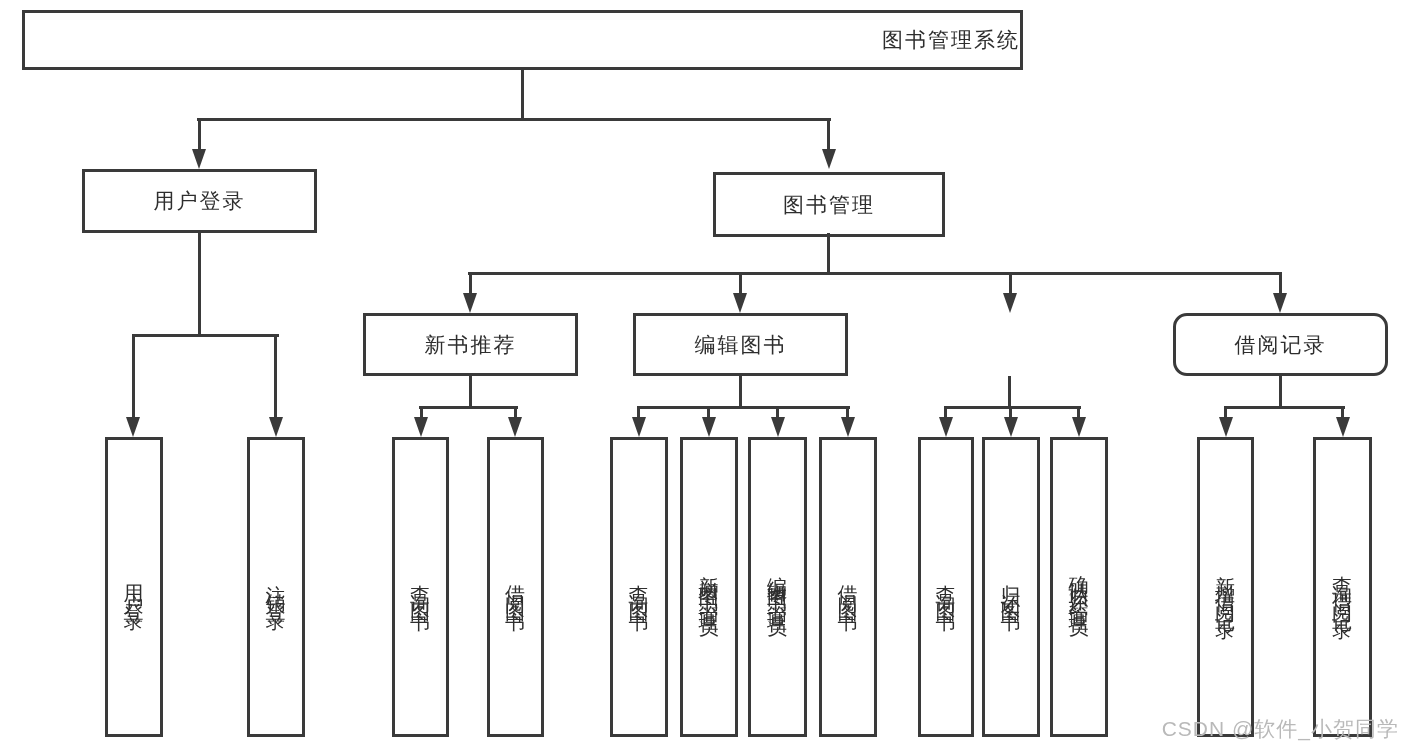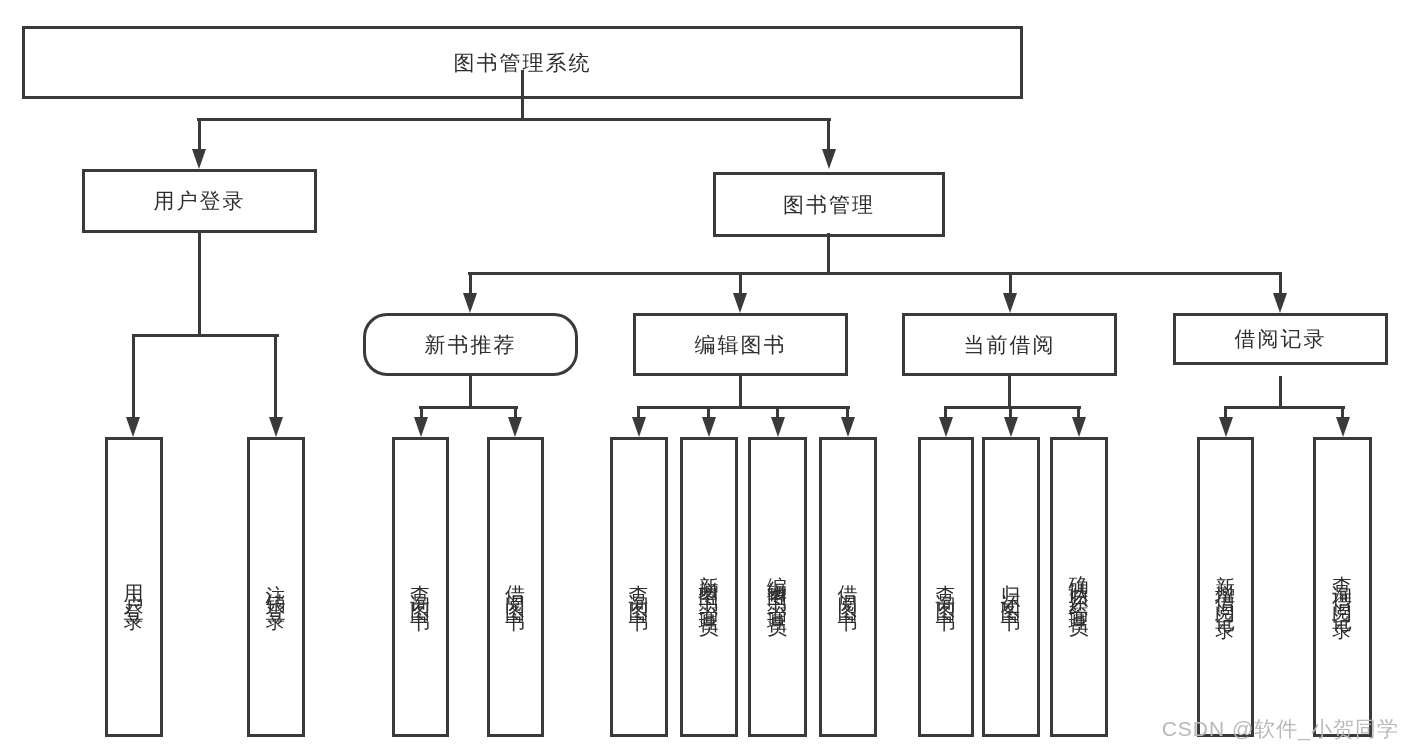--- a/index.html
+++ b/index.html
@@ -53,21 +53,21 @@
     letter-spacing:1px;
     z-index:10;
     white-space:nowrap;
   }
 </style>
 </head>
 <body>
 
 <div id="canvas">
 
-  <div class="box" style="left:22px;top:26px;width:1001px;height:73px;">
+  <div class="box" style="left:22px;top:10px;width:1001px;height:60px;justify-content:flex-end;">
     <span>图书管理系统</span>
   </div>
 
   <div class="vline" style="left:521px;top:70px;height:50px;"></div>
   <div class="hline" style="left:197px;top:118px;width:634px;"></div>
   <div class="vline" style="left:198px;top:120px;height:30px;"></div>
   <div class="head" style="left:192px;top:149px;"></div>
   <div class="vline" style="left:827px;top:120px;height:30px;"></div>
   <div class="head" style="left:822px;top:149px;"></div>
 
@@ -89,30 +89,27 @@
   <div class="hline" style="left:468px;top:272px;width:814px;"></div>
   <div class="vline" style="left:469px;top:275px;height:20px;"></div>
   <div class="head" style="left:463px;top:293px;"></div>
   <div class="vline" style="left:739px;top:275px;height:20px;"></div>
   <div class="head" style="left:733px;top:293px;"></div>
   <div class="vline" style="left:1009px;top:275px;height:20px;"></div>
   <div class="head" style="left:1003px;top:293px;"></div>
   <div class="vline" style="left:1279px;top:275px;height:20px;"></div>
   <div class="head" style="left:1273px;top:293px;"></div>
 
-  <div class="box" style="left:363px;top:313px;width:215px;height:63px;border-radius:24px;">
+  <div class="box" style="left:363px;top:313px;width:215px;height:63px;">
     <span>新书推荐</span>
   </div>
   <div class="box" style="left:633px;top:313px;width:215px;height:63px;">
     <span>编辑图书</span>
   </div>
-  <div class="box" style="left:902px;top:313px;width:215px;height:63px;">
-    <span>当前借阅</span>
-  </div>
-  <div class="box" style="left:1173px;top:313px;width:215px;height:52px;">
+  <div class="box" style="left:1173px;top:313px;width:215px;height:63px;border-radius:14px;">
     <span>借阅记录</span>
   </div>
 
   <div class="vline" style="left:469px;top:376px;height:32px;"></div>
   <div class="hline" style="left:419px;top:406px;width:99px;"></div>
   <div class="vline" style="left:420px;top:409px;height:10px;"></div>
   <div class="head" style="left:414px;top:417px;"></div>
   <div class="vline" style="left:514px;top:409px;height:10px;"></div>
   <div class="head" style="left:508px;top:417px;"></div>
 

